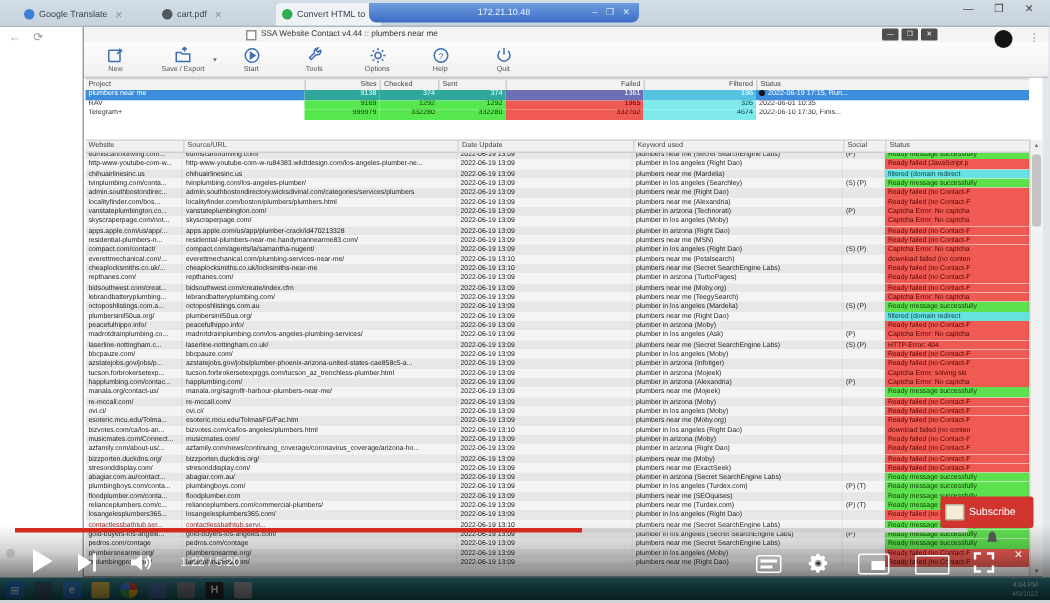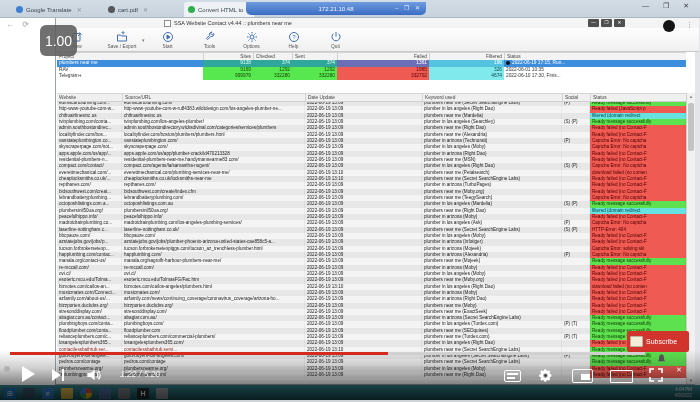--- a/index.html
+++ b/index.html
@@ -81,21 +81,21 @@
   .subscribe .slbl{color:#fff;font-size:7px;}
   .bell{left:658px;top:354px;width:7px;height:8px;background:#5a5a5a;clip-path:polygon(50% 0,80% 20%,90% 75%,100% 90%,0 90%,10% 75%,20% 20%);z-index:11;}
   .playergrad{left:0;top:350px;width:700px;height:52px;z-index:12;
               background:linear-gradient(180deg,rgba(15,15,15,0) 0%,rgba(15,15,15,.2) 35%,rgba(8,8,8,.55) 70%,rgba(0,0,0,.72) 100%);}
   .ctrl{position:absolute;z-index:13;}
   .playtri{left:22px;top:366px;width:0;height:0;border-left:13px solid #fff;border-top:8px solid transparent;border-bottom:8px solid transparent;}
   .nextbtn{left:52px;top:369px;display:flex;align-items:center;}
   .nextbtn .t{width:0;height:0;border-left:9px solid #fff;border-top:6px solid transparent;border-bottom:6px solid transparent;}
   .nextbtn .bar{width:2px;height:12px;background:#fff;margin-left:1px;}
   .volico{left:86px;top:368px;}
-  .timetxt{left:120px;top:369px;font-size:8.5px;color:#f1f1f1;z-index:13;font-style:italic;}
+  .timetxt{left:120px;top:369px;font-size:8.5px;color:#f1f1f1;z-index:13;}
   .ccico{left:504px;top:370px;width:17px;height:12px;border:1.5px solid #fff;border-radius:2px;box-sizing:border-box;}
   .ccico i{display:block;height:2px;background:#fff;margin:2px 2px 0 2px;}
   .gearico{left:538px;top:368px;}
   .miniico{left:572px;top:369px;width:21px;height:14px;border:1.5px solid #fff;border-radius:2px;box-sizing:border-box;}
   .miniico i{position:absolute;right:2px;bottom:2px;width:9px;height:6px;background:#fff;}
   .theaterico{left:610px;top:370px;width:23px;height:13px;border:1.5px solid #fff;border-radius:1px;box-sizing:border-box;}
   .fsico{left:648px;top:367px;}
   .xclose{left:676px;top:366px;color:#eee;font-size:7px;z-index:13;}
   .recdot{left:4px;top:366px;width:6px;height:6px;border-radius:50%;background:rgba(170,170,170,.8);z-index:13;}
   
@@ -126,21 +126,20 @@
     <span class="fav" style="background:#2fae4e;"></span>
     <span style="width:46px;overflow:hidden;white-space:nowrap;">Convert HTML to PDF Online</span>
   </div>
   <div class="rdpbar">
     <span>172.21.10.48</span>
     <span class="rdpbtns">– ❐ ✕</span>
   </div>
   <div class="winbtns">— ❐ ✕</div>
 
   <div class="abs navglyphs">← ⟳</div>
-  <div class="abs badge100">1.00</div>
 
   <div class="abs appwin"></div>
   <div class="abs titlebar">
     <span class="appico"></span>
     <span class="titletext">SSA Website Contact v4.44 :: plumbers near me</span>
   </div>
   <div class="abs appctl">
     <span class="b">—</span>
     <span class="b">❐</span>
     <span class="b">✕</span>

